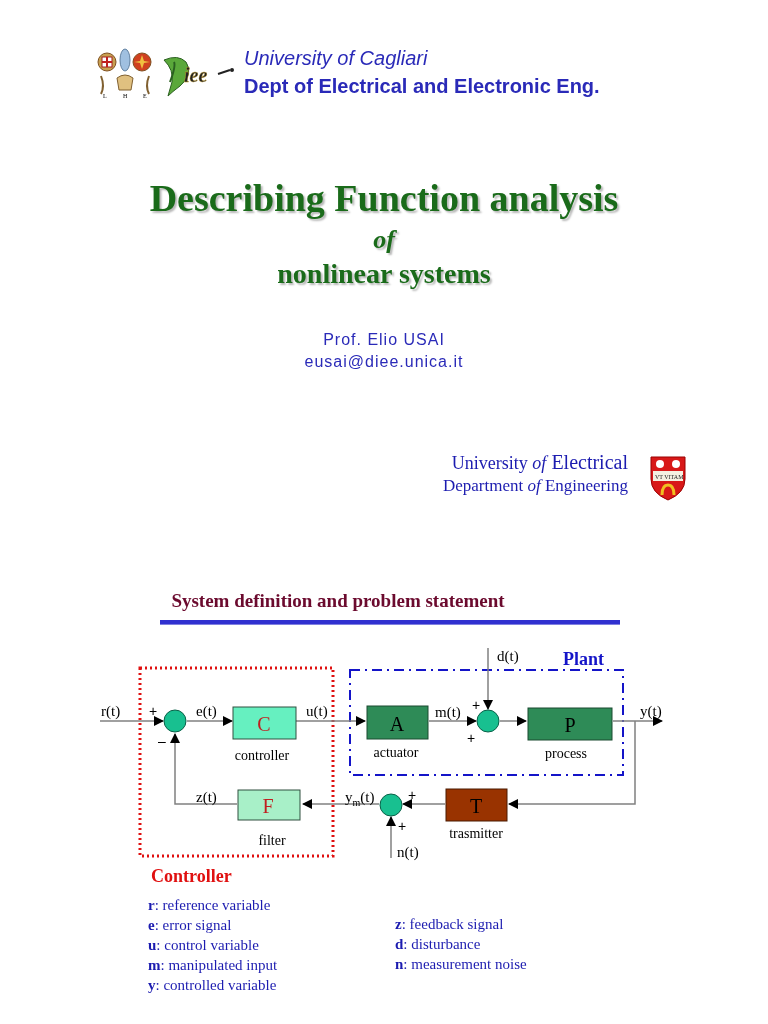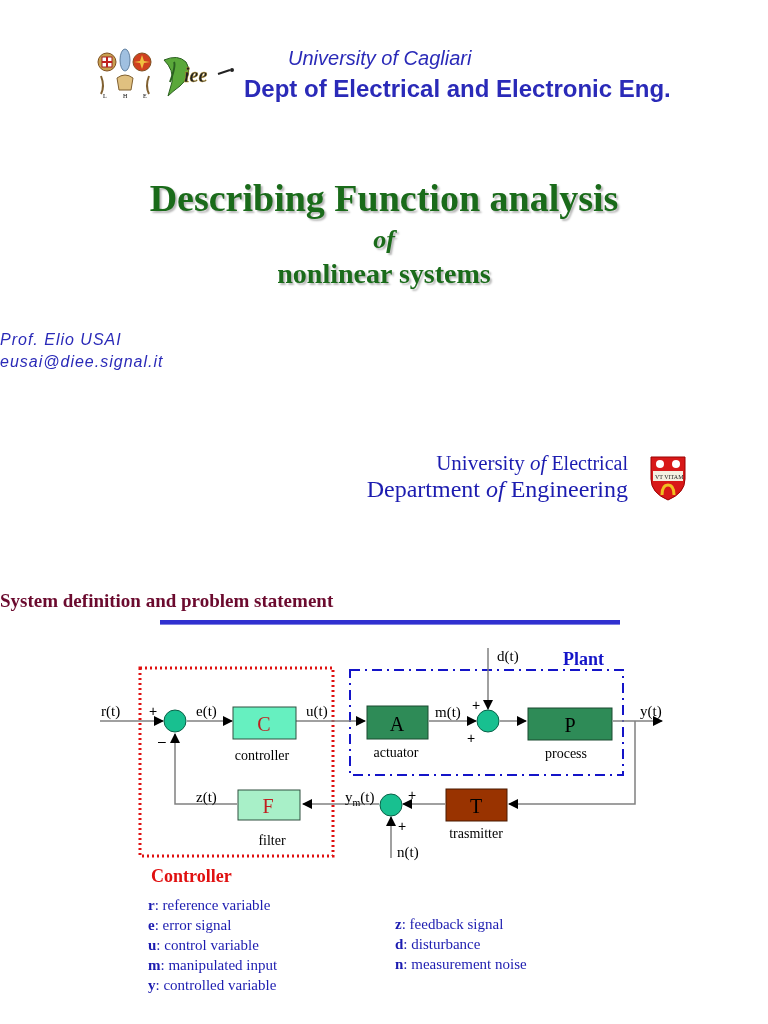--- a/index.html
+++ b/index.html
@@ -1,32 +1,32 @@
 <!DOCTYPE html>
 <html><head>
 <meta charset="utf-8">
 <style>
   html, body { margin:0; padding:0; background:#ffffff; }
   body { width:768px; height:1024px; position:relative; overflow:hidden; font-family:"Liberation Serif", serif; }
   .abs { position:absolute; }
   .sans { font-family:"Liberation Sans", sans-serif; }
   .serif { font-family:"Liberation Serif", serif; }
-  #uni-cagliari { left:244px; top:47px; font-size:20px; font-style:italic; color:#2a2ab8;margin-left:44px; }
-  #dept-cagliari { left:244px; top:75px; font-size:24px; font-weight:bold; color:#2a2ab8; }
+  #uni-cagliari { left:244px; top:47px; font-size:20px; font-style:italic; color:#2a2ab8; }
+  #dept-cagliari { left:244px; top:75px; font-size:20px; font-weight:bold; color:#2a2ab8; }
   .title { width:768px; text-align:center; color:#1a6b1a; font-weight:bold; text-shadow:2px 2px 2px #b8b8b8; }
   #title-1 { top:176px; font-size:38px; }
   #title-of { top:225px; font-size:26px; font-style:italic; }
   #title-2 { top:258px; font-size:28px; }
-  .author { width:768px; color:#2a2ab8; font-style:italic; font-size:16px; letter-spacing:1px; }
+  .author { width:768px; text-align:center; color:#2a2ab8; font-size:16px; letter-spacing:1px; }
   #prof { top:331px; }
   #email { top:353px; }
   #leic-1 { right:140px; top:451px; color:#1c1cb0; font-size:20px; text-align:right; white-space:nowrap; }
-  #leic-1 .small { font-size:21px; }
-  #leic-2 { right:140px; top:476px; color:#1c1cb0; font-size:24px; text-align:right; white-space:nowrap; }
-  #section-title { left:0; width:676px; text-align:left; top:590px; color:#6b0a2e; font-weight:bold; font-size:19px; }
+  #leic-1 .small { font-size:18px; }
+  #leic-2 { right:140px; top:476px; color:#1c1cb0; font-size:17px; text-align:right; white-space:nowrap; }
+  #section-title { left:0; width:676px; text-align:center; top:590px; color:#6b0a2e; font-weight:bold; font-size:19px; }
   #section-rule { left:160px; top:620px; width:460px; height:4px; background:#3030d0; border-bottom:1px solid #8080e0; }
   .legend { color:#1c1cb0; font-size:15px; line-height:20px; }
   #legend-left { left:148px; top:895px; }
   #legend-right { left:395px; top:914px; }
   .legend b { font-weight:bold; }
 </style>
 </head>
 <body>
 
 <svg class="abs" style="left:95px;top:46px" width="60" height="54" viewBox="0 0 60 54">
@@ -52,21 +52,21 @@
 </svg>
 
 <div id="uni-cagliari" class="abs sans">University of Cagliari</div>
 <div id="dept-cagliari" class="abs sans">Dept of Electrical and Electronic Eng.</div>
 
 <div id="title-1" class="abs title serif">Describing Function analysis</div>
 <div id="title-of" class="abs title serif">of</div>
 <div id="title-2" class="abs title serif">nonlinear systems</div>
 
 <div id="prof" class="abs author sans">Prof. Elio USAI</div>
-<div id="email" class="abs author sans">eusai@diee.signal.it</div>
+<div id="email" class="abs author sans">eusai@diee.unica.it</div>
 
 <div id="leic-1" class="abs serif"><span class="small">University </span><i class="small">of</i><span> Electrical</span></div>
 <div id="leic-2" class="abs serif"><span>Department </span><i>of</i><span> Engineering</span></div>
 <svg class="abs" style="left:649px;top:455px" width="38" height="46" viewBox="0 0 38 46">
   <path d="M2 2 L36 2 L36 24 Q36 38 19 45 Q2 38 2 24Z" fill="#d81818" stroke="#900" stroke-width="1"></path>
   <circle cx="11" cy="9" r="4" fill="#fff"></circle>
     <circle cx="27" cy="9" r="4" fill="#fff"></circle>
   <rect x="4" y="16" width="30" height="10" fill="#f4f0e0"></rect>
   <text x="6" y="24" font-size="6" fill="#222" font-family="Liberation Serif, serif">VT VITAM</text>
   <path d="M13 40 Q13 30 19 30 Q25 30 25 40" stroke="#f0c020" stroke-width="3" fill="none"></path>

